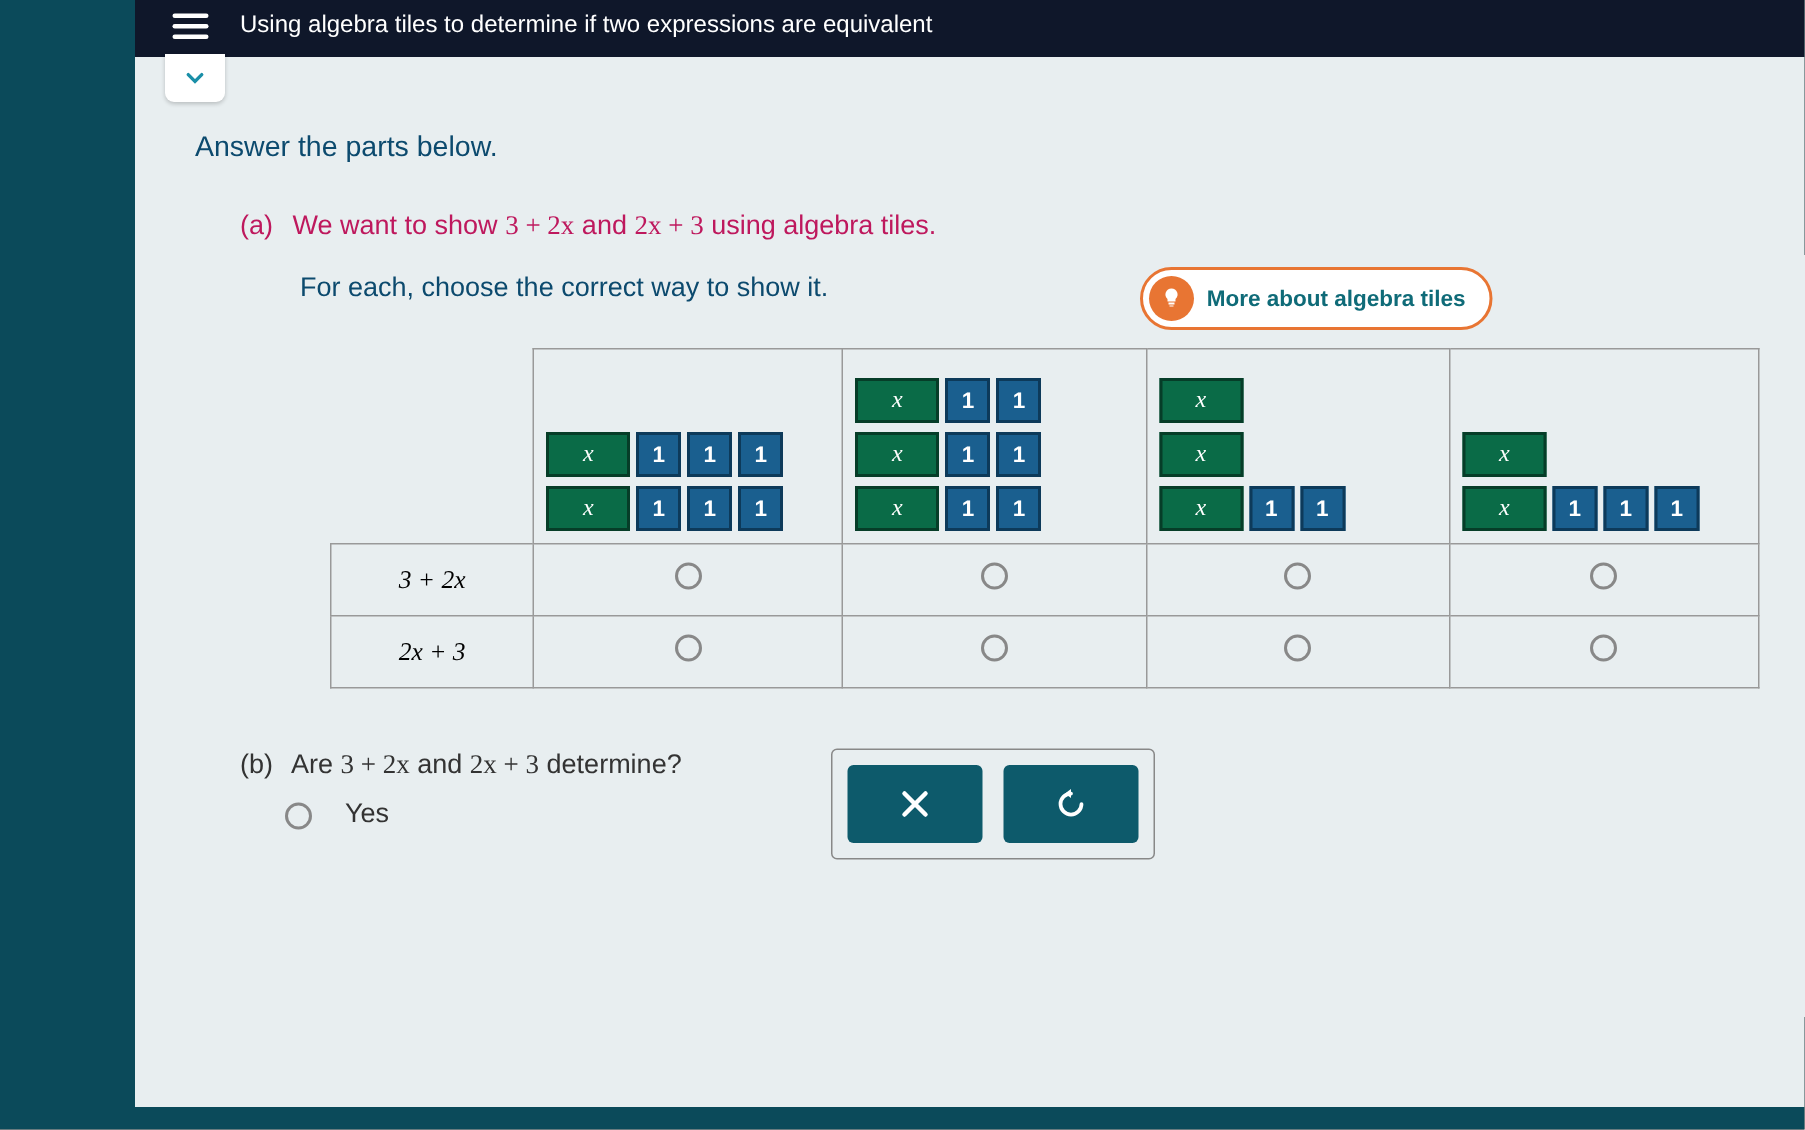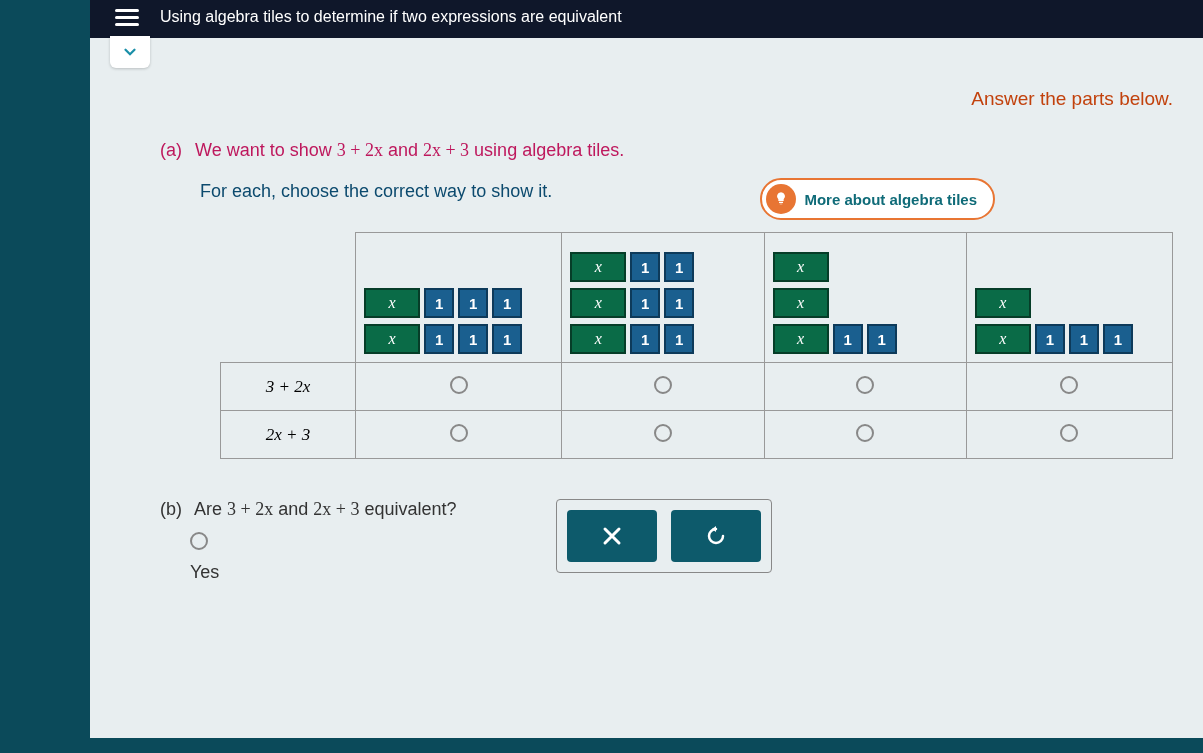--- a/index.html
+++ b/index.html
@@ -4,41 +4,41 @@
 <style>
 * { box-sizing: border-box; margin: 0; padding: 0; }
 body { font-family: Arial, sans-serif; background: #2a2a2a; width: 1203px; height: 753px; overflow: hidden; }
 .outer { background: #0b4a5a; padding-left: 90px; height: 100%; }
 .topbar { background: #0f172a; color: #fff; padding: 8px 20px 12px 70px; font-size: 16px; position: relative; }
 .menu-icon { position: absolute; left: 25px; top: 5px; width: 24px; }
 .menu-icon div { height: 3px; background: #fff; margin: 4px 0; border-radius: 2px; }
 .content { background: #e8eef0; min-height: 700px; padding: 0 30px 30px 30px; position: relative; }
 .chevron-tab { position: absolute; left: 20px; top: -2px; width: 40px; height: 32px; background: #fff; border-radius: 0 0 6px 6px; display: flex; align-items: center; justify-content: center; box-shadow: 0 1px 3px rgba(0,0,0,0.2); cursor: pointer; }
 .chevron-tab svg { width: 18px; height: 18px; }
-.instruction { padding: 50px 0 20px 10px; font-size: 19px; color: #c2410c; text-align: right; }
+.instruction { padding: 50px 0 20px 10px; font-size: 19px; color: #0c4a6e; }
 .part { padding: 10px 0 10px 40px; font-size: 18px; color: #be185d; }
 .part-label { display: inline-block; width: 30px; }
 .sub { padding: 10px 0 10px 80px; font-size: 18px; color: #0c4a6e; }
 .hint-btn { display: inline-flex; align-items: center; border: 2px solid #e87533; border-radius: 22px; padding: 4px 16px 4px 4px; background: #fff; color: #0f6b78; font-weight: bold; font-size: 15px; cursor: pointer; position: absolute; right: 208px; top: 140px; }
 .hint-btn .bulb { width: 30px; height: 30px; border-radius: 50%; background: #e87533; display: flex; align-items: center; justify-content: center; margin-right: 8px; }
 .hint-btn .bulb svg { width: 16px; height: 16px; fill: #fff; }
 .main-table { border-collapse: collapse; margin: 20px 0 0 100px; }
 .main-table td, .main-table th { border: 1px solid #999; text-align: center; vertical-align: middle; }
 .main-table .hdr-cell { height: 130px; width: 210px; padding: 8px; vertical-align: bottom; }
 .main-table .row-label { width: 150px; height: 48px; font-size: 17px; font-style: italic; }
 .main-table .radio-cell { height: 48px; }
 .radio { width: 18px; height: 18px; border: 2px solid #888; border-radius: 50%; display: inline-block; cursor: pointer; }
 .tiles-wrap { display: flex; flex-direction: column; gap: 6px; align-items: flex-start; }
 .tile-row { display: flex; gap: 4px; align-items: center; }
 .xtile { width: 56px; height: 30px; background: #0a6b47; border: 2px solid #063d28; color: #fff; display: flex; align-items: center; justify-content: center; font-style: italic; font-family: 'Times New Roman', serif; font-size: 16px; }
 .onetile { width: 30px; height: 30px; background: #1a5f8f; border: 2px solid #0d3a5a; color: #fff; display: flex; align-items: center; justify-content: center; font-weight: bold; font-size: 15px; }
 .part-b { padding: 40px 0 0 40px; display: flex; align-items: flex-start; gap: 40px; }
 .part-b-text { font-size: 18px; color: #333; }
 .yn-options { padding: 8px 0 0 30px; }
-.yn-row { display: flex; align-items: flex-start; gap: 12px; padding: 4px 0; cursor: pointer; flex-direction: column; }
+.yn-row { display: flex; align-items: flex-end; gap: 22px; padding: 4px 0; cursor: pointer; }
 .action-box { border: 1px solid #888; border-radius: 4px; padding: 10px; display: flex; gap: 14px; background: #e8eef0; margin-left: 60px; }
 .action-btn { width: 90px; height: 52px; background: #0d5a6b; border-radius: 4px; display: flex; align-items: center; justify-content: center; color: #fff; font-size: 26px; cursor: pointer; }
 .math { font-family: 'Times New Roman', serif; }
 .corner-blank { border: none !important; background: #e8eef0; }
 </style>
 </head>
 <body>
 
 <div class="outer">
   <div class="topbar">
@@ -158,21 +158,21 @@
         <td class="radio-cell"><span class="radio"></span></td>
       </tr>
     </tbody>
       </table>
 
     <div class="part-b">
       <div class="part-b-text">
         <div>
           <span class="part-label">(b)</span>
           <span>
-            <span>Are </span><span class="math">3 + 2x</span><span> and </span><span class="math">2x + 3</span><span> equivalent?</span>
+            <span>Are </span><span class="math">3 + 2x</span><span> and </span><span class="math">2x + 3</span><span> determine?</span>
           </span>
         </div>
         <div class="yn-options">
           <div class="yn-row">
             <span class="radio"></span>
             <span>Yes</span>
           </div>
         </div>
       </div>
       <div class="action-box">

